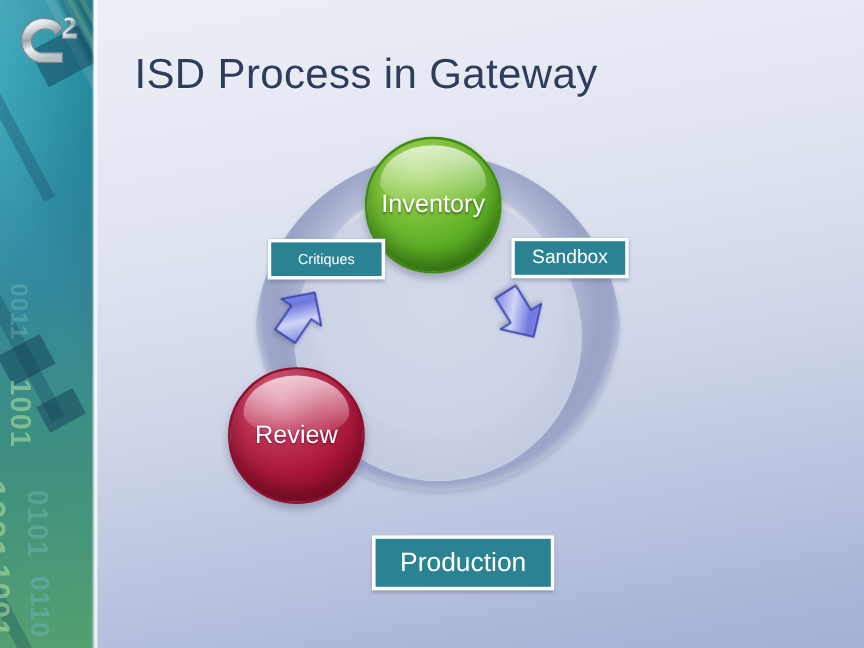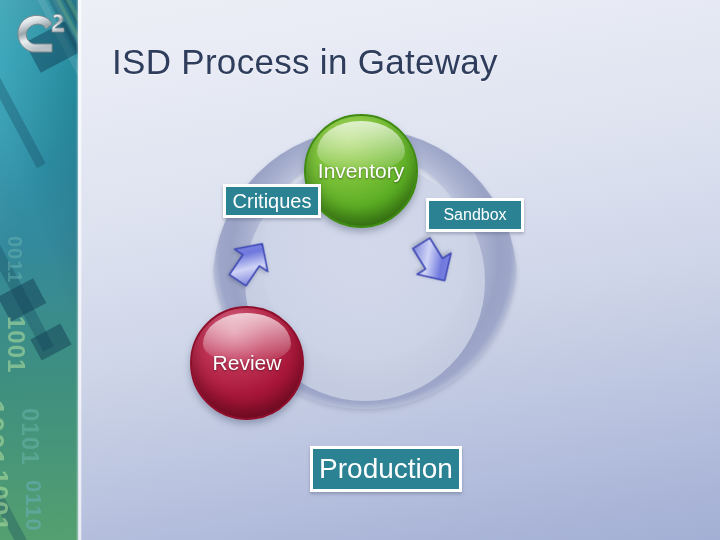--- a/index.html
+++ b/index.html
@@ -241,33 +241,33 @@
     background: #2a8293;
     border: 3px solid #ffffff;
     color: #ffffff;
     display: flex;
     align-items: center;
     justify-content: center;
     box-shadow: 0 2px 3px rgba(70,80,110,0.35);
     white-space: nowrap;
   }
   #chip-critiques {
-    left: 83px; top: 89px;
+    left: 83px; top: 104px;
     width: 92px; height: 28px;
-    font-size: 20px;
+    font-size: 12px;
   }
   #chip-sandbox {
     left: 286px; top: 103px;
     width: 92px; height: 28px;
     font-size: 16px;
   }
   #chip-production {
     left: 170px; top: 351px;
     width: 146px; height: 40px;
-    font-size: 28px;
+    font-size: 22px;
   }
 </style>
 </head>
 <body>
 
 <div id="slide">
 
   <div id="left-strip">
     <div class="lsheen"></div>
 

